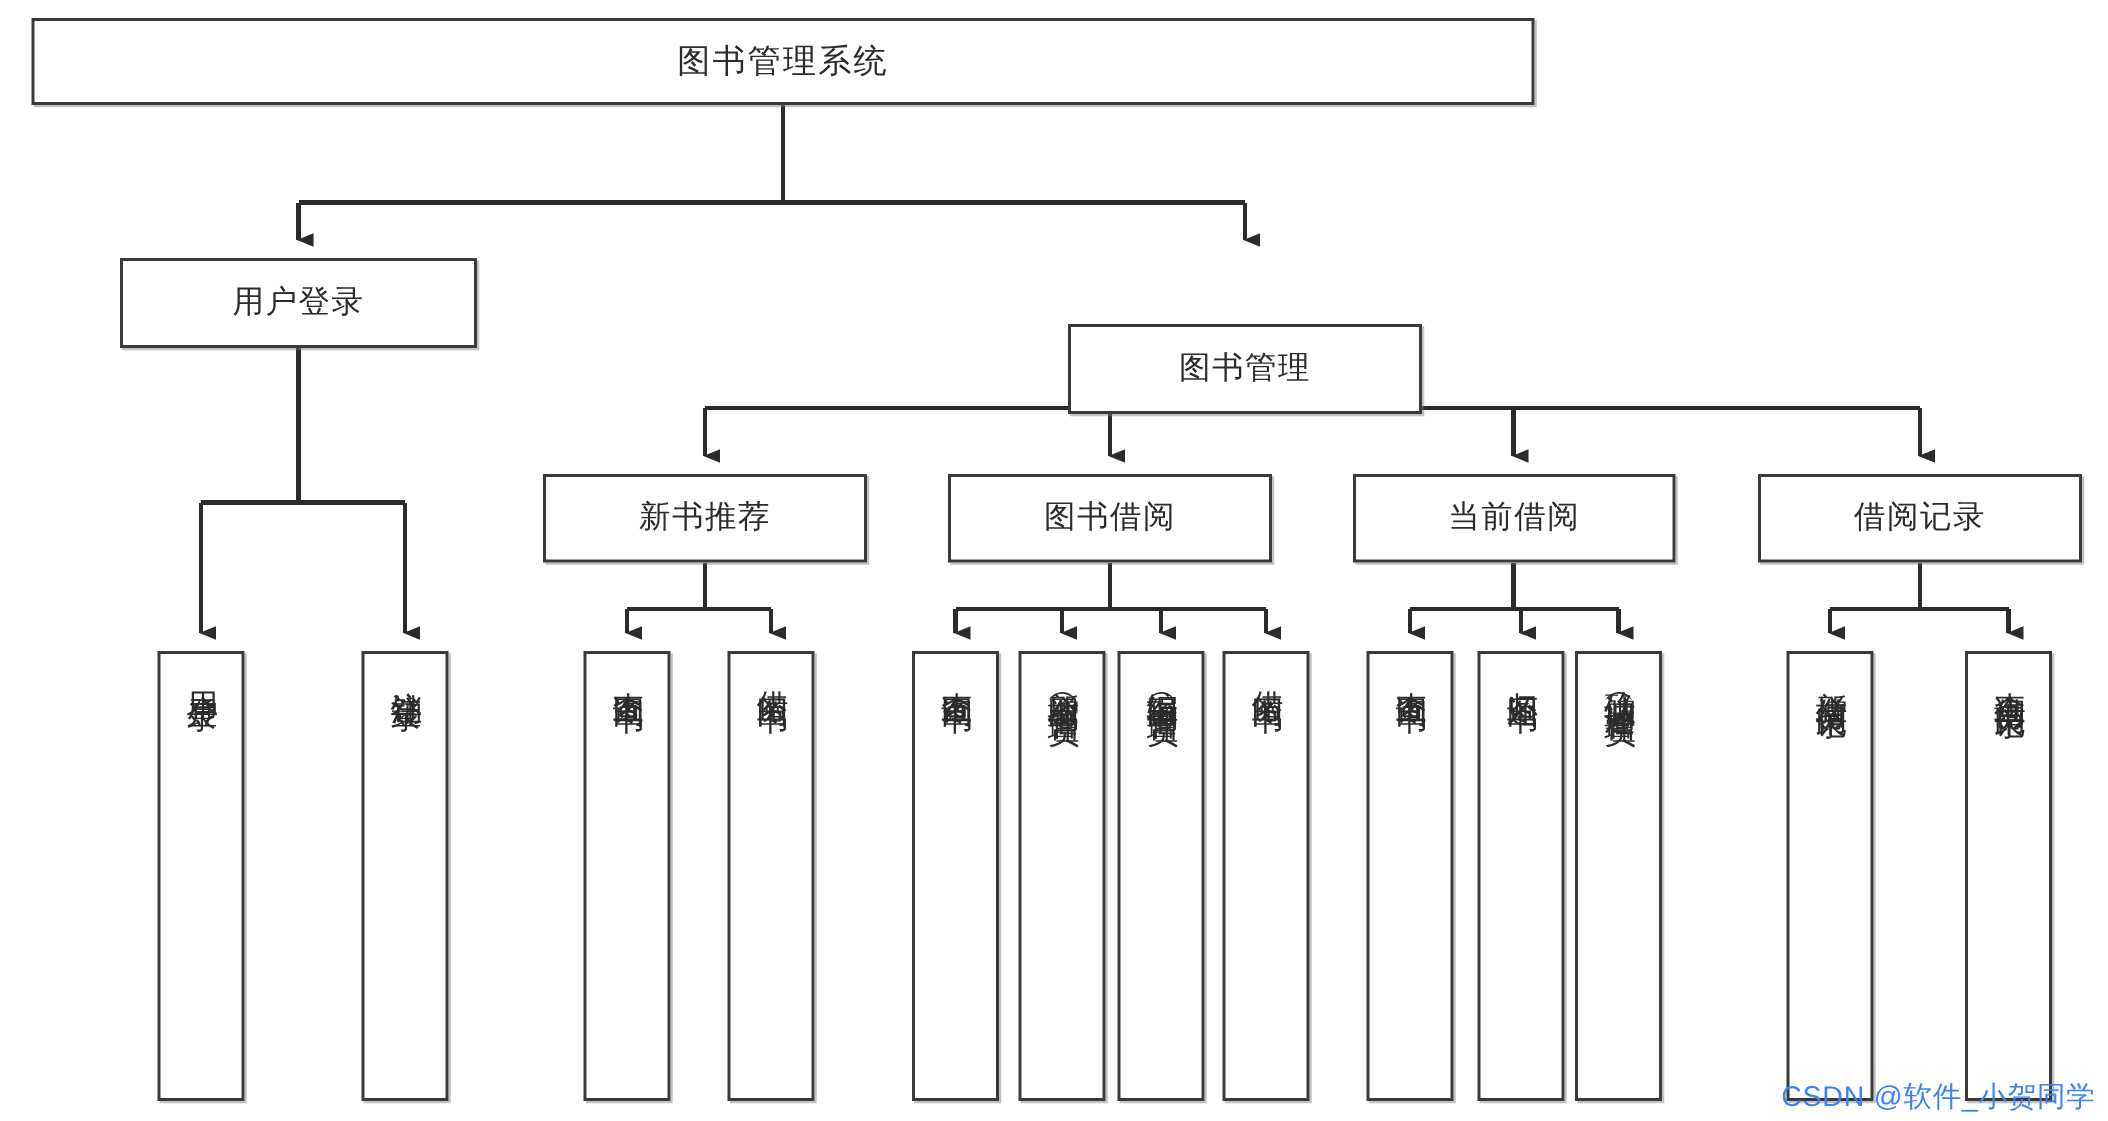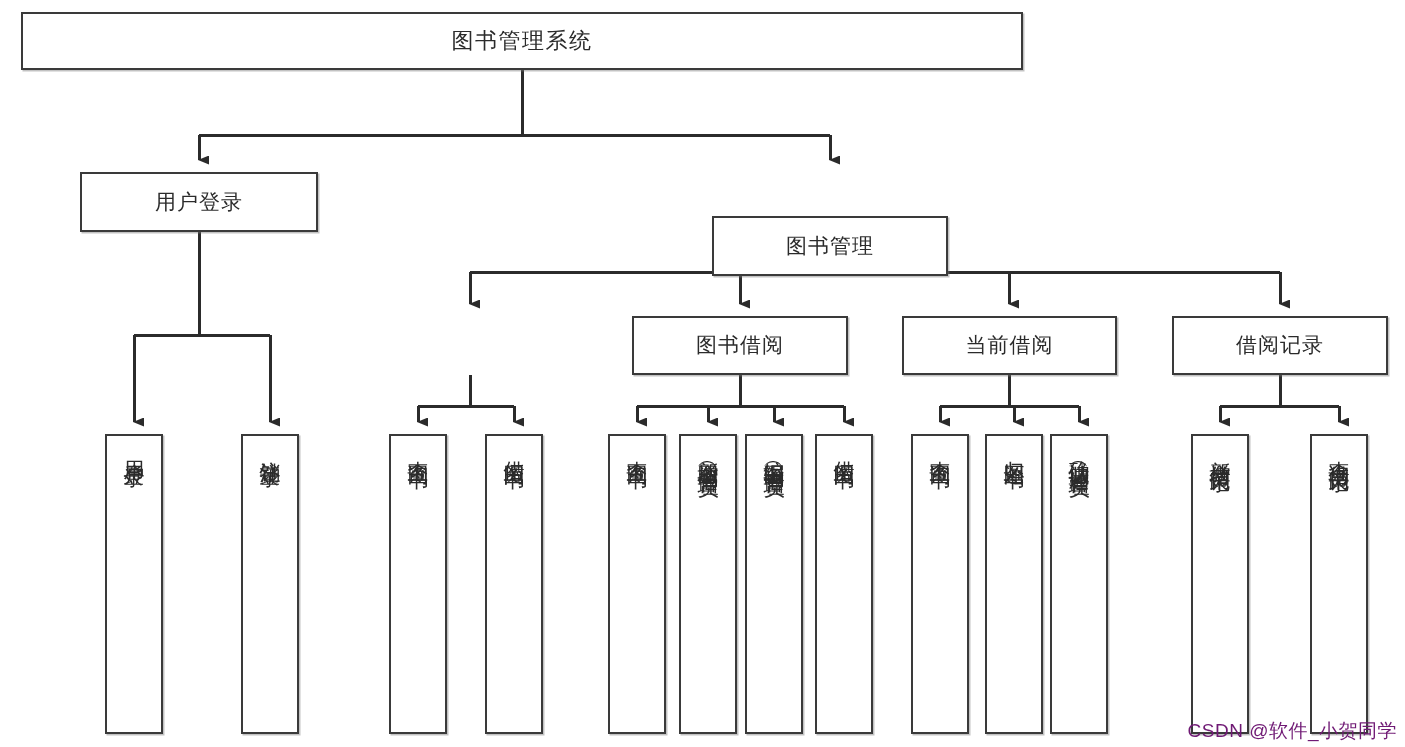--- a/index.html
+++ b/index.html
@@ -69,21 +69,21 @@
     max-height: 284px;
   }
   .node.vert.tall-text .node-label {
     max-height: 290px;
   }
   #watermark {
     position: absolute;
     right: 8px;
     bottom: 3px;
     font-size: 19px;
-    color: #701a75;
+    color: #3b82f6;
     letter-spacing: 0.5px;
     z-index: 3;
     white-space: nowrap;
   }
 </style>
 </head>
 <body>
 
 <div id="diagram-canvas">
 
@@ -143,20 +143,23 @@
   </div>
 
   <div class="node horiz" style="left:80px; top:172px; width:238px; height:60px;">
     <span class="node-label">用户登录</span>
   </div>
 
   <div class="node horiz" style="left:712px; top:172px; width:236px; height:60px;margin-top:44px;">
     <span class="node-label">图书管理</span>
   </div>
 
+  <div class="node horiz" style="left:362px; top:316px; width:216px; height:59px;">
+    <span class="node-label">新书推荐</span>
+  </div>
 
   <div class="node horiz" style="left:902px; top:316px; width:215px; height:59px;">
     <span class="node-label">当前借阅</span>
   </div>
 
   <div class="node horiz" style="left:632px; top:316px; width:216px; height:59px;">
     <span class="node-label">图书借阅</span>
   </div>
 
   <div class="node horiz" style="left:1172px; top:316px; width:216px; height:59px;">

